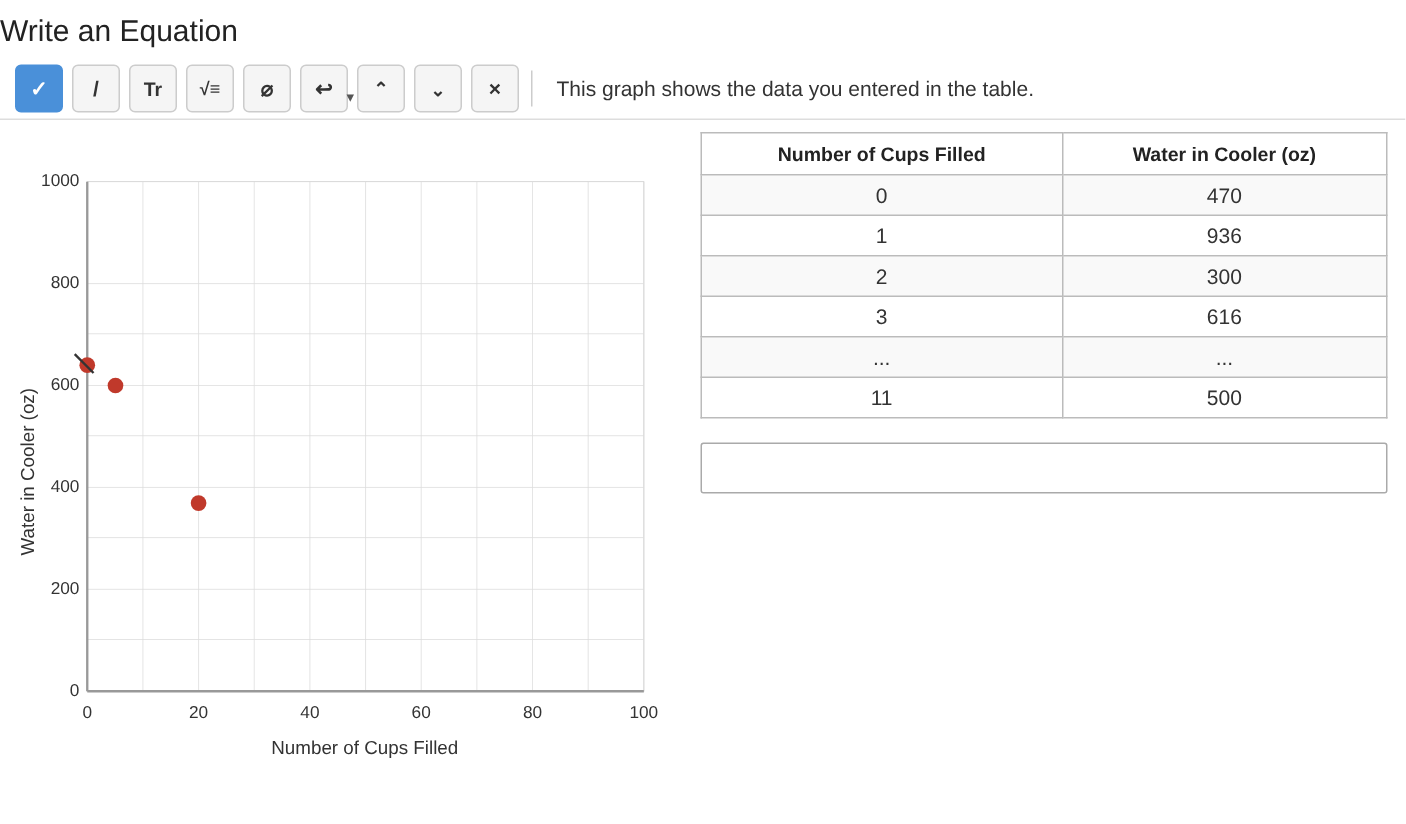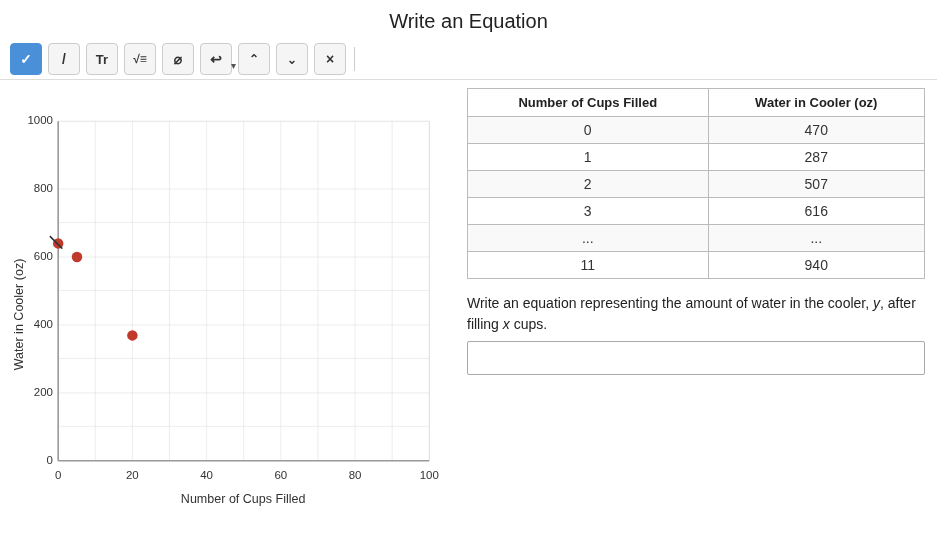--- a/index.html
+++ b/index.html
@@ -8,21 +8,20 @@
       background: #fff;
       width: 937px;
       height: 549px;
       overflow: hidden;
       display: flex;
       flex-direction: column;
     }
 
     
     .page-title {
-      text-align: center;
       font-size: 20px;
       font-weight: 500;
       padding: 10px 0 6px 0;
       color: #222;
     }
 
     
     .toolbar {
       display: flex;
       align-items: center;
@@ -155,20 +154,21 @@
   <div class="toolbar-btn" style="font-size:12px;">√≡</div>
   <div class="toolbar-btn">⌀</div>
   <div style="position:relative; display:inline-flex; align-items:center;">
     <div class="toolbar-btn">↩</div>
     <div style="font-size:10px; position:absolute; right:-4px; bottom:4px; color:#555;">▾</div>
   </div>
   <div class="toolbar-btn" style="font-size:12px;">⌃</div>
   <div class="toolbar-btn" style="font-size:12px; transform:rotate(180deg)">⌃</div>
   <div class="toolbar-btn">×</div>
   <div class="toolbar-separator"></div>
+  <div class="toolbar-description">This graph shows the data you entered in the table.</div>
 </div>
 
 <div class="main-content">
 
   <div class="graph-area">
     <svg class="graph-svg" viewBox="0 0 420 390" xmlns="http://www.w3.org/2000/svg">
 
       <text transform="rotate(-90, 14, 195)" x="14" y="195" text-anchor="middle" font-size="12" fill="#333">Water in Cooler (oz)</text>
 
       <rect x="48" y="10" width="355" height="325" fill="#fff" stroke="#ccc" stroke-width="0.5"></rect>
@@ -231,41 +231,38 @@
           <th>Water in Cooler (oz)</th>
         </tr>
       </thead>
       <tbody id="table-body">
       <tr>
             <td>0</td>
             <td>470</td>
           </tr>
           <tr>
             <td>1</td>
-            <td>287</td>
+            <td>936</td>
           </tr>
           <tr>
             <td>2</td>
-            <td>507</td>
+            <td>300</td>
           </tr>
           <tr>
             <td>3</td>
             <td>616</td>
           </tr>
           <tr>
             <td>...</td>
             <td>...</td>
           </tr>
           <tr>
             <td>11</td>
-            <td>940</td>
+            <td>500</td>
           </tr>
         </tbody>
     </table>
 
-    <div class="equation-text">
-      Write an equation representing the amount of water in the cooler, <em>y</em>, after filling <em>x</em> cups.
-    </div>
 
     <div class="equation-input-box"></div>
   </div>
 
 </div>
 
 </body></html>

